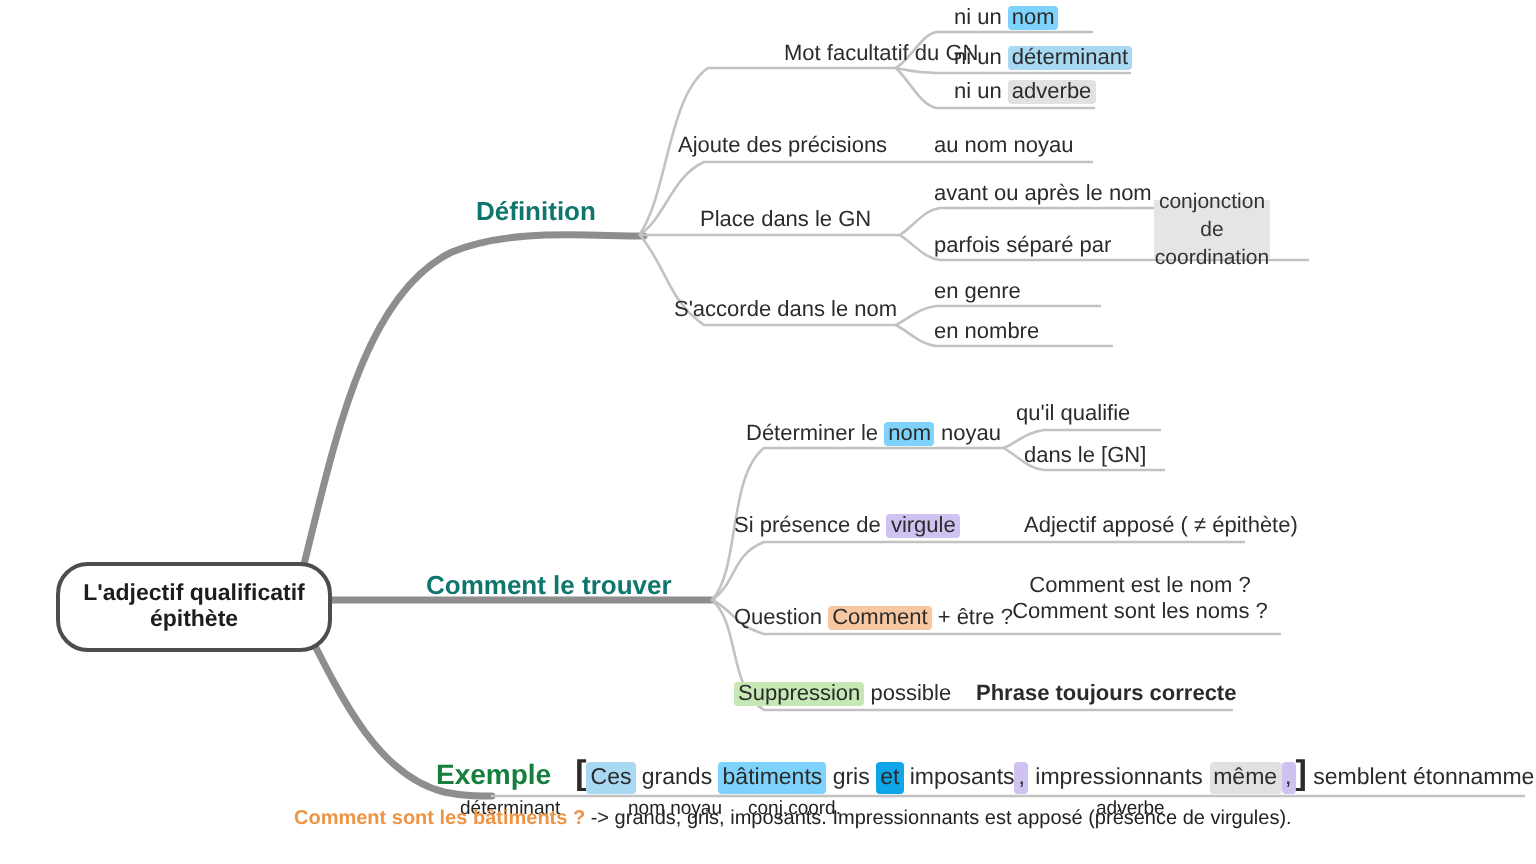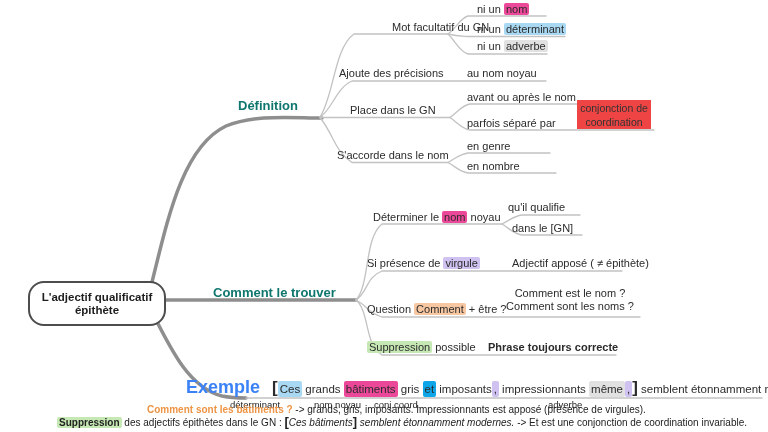--- a/index.html
+++ b/index.html
@@ -4,44 +4,44 @@
 <style>
   html,body{margin:0;padding:0;background:#fff;}
   #canvas{
     position:relative;width:768px;height:432px;background:#ffffff;
     font-family:"Liberation Sans", sans-serif;color:#2b2b2b;overflow:hidden;
   }
   #lines{position:absolute;left:0;top:0;pointer-events:none;}
   .node{position:absolute;font-size:11px;line-height:13px;white-space:nowrap;}
   .main-label{position:absolute;font-size:13px;font-weight:bold;color:#0f766e;white-space:nowrap;}
   .hl{padding:0 2px;border-radius:2px;}
-  .hl-yellow{background:#ec4899;}
+  .hl-yellow{background:#7dd3fc;}
   .hl-blue{background:#a9d8f3;}
   .hl-gray{background:#e1e1e1;}
   .hl-pink{background:#0ea5e9;text-align:right;}
   .hl-purple{background:#cfc2f0;}
   .hl-orange{background:#f7c7a2;}
   .hl-green{background:#c6e8b4;}
   #root-node{
     position:absolute;left:28px;top:281px;width:134px;height:41px;
     border:2px solid #4d4d4d;border-radius:16px;background:#fff;
     display:flex;flex-direction:column;align-items:center;justify-content:center;
     font-size:11.5px;font-weight:bold;line-height:13px;color:#1d1d1d;text-align:center;
   }
   .pinkbox{
-    position:absolute;left:577px;top:100px;width:74px;height:29px;
-    background:#ef4444;color:#333;font-size:10.5px;line-height:14px;
+    position:absolute;left:577px;top:100px;width:58px;height:29px;
+    background:#e5e5e5;color:#333;font-size:10.5px;line-height:14px;
     display:flex;flex-direction:column;align-items:center;justify-content:center;text-align:center;
   }
   .answers{position:absolute;left:500px;top:287px;width:140px;font-size:11px;line-height:13px;text-align:center;white-space:nowrap;}
   #sentence{
     position:absolute;left:186px;top:379px;font-size:11.5px;line-height:16px;
     white-space:pre;display:flex;align-items:baseline;
   }
-  #sentence .ex-label{font-size:18px;font-weight:bold;margin-right:12px;color:#3b82f6;}
+  #sentence .ex-label{font-size:14px;font-weight:bold;margin-right:12px;color:#15803d;margin-left:32px;}
   .bigbracket{font-size:17px;font-weight:600;line-height:14px;}
   .wordtag{position:absolute;top:399px;font-size:9.5px;color:#222;white-space:nowrap;}
   .note{position:absolute;font-size:10px;line-height:12px;white-space:pre;color:#222;}
   #note1{left:147px;top:404px;}
   #note2{left:57px;top:416px;}
   .orange-bold{color:#ed9445;font-weight:bold;}
   .note-bracket{font-size:13px;font-weight:600;}
   .it{font-style:italic;}
 </style>
 </head>
@@ -129,15 +129,14 @@
 
   <div id="sentence"><span class="ex-label">Exemple</span><span class="bigbracket">[</span><span class="hl hl-blue">Ces</span><span> grands </span><span class="hl hl-yellow">bâtiments</span><span> gris </span><span class="hl hl-pink">et</span><span> imposants</span><span class="hl hl-purple">,</span><span> impressionnants </span><span class="hl hl-gray">même</span><span class="hl hl-purple">,</span><span class="bigbracket">]</span><span> semblent étonnamment modernes.</span></div>
 
   <div class="wordtag" style="left:230px;">déterminant</div>
   <div class="wordtag" style="left:314px;">nom noyau</div>
   <div class="wordtag" style="left:374px;">conj.coord.</div>
   <div class="wordtag" style="left:548px;">adverbe</div>
 
   <div class="note" id="note1"><span class="orange-bold">Comment sont les bâtiments ?</span><span> -&gt; grands, gris, imposants. Impressionnants est apposé (présence de virgules).</span></div>
 
-  <div class="note" id="note2"><span class="hl hl-green" style="font-weight:bold;">Suppression</span><span> des adjectifs épithètes dans le GN : </span><span class="note-bracket">[</span><span class="it">Ces bâtiments</span><span class="note-bracket">]</span><span class="it"> semblent étonnamment modernes.</span><span> -&gt; Et est une conjonction de coordination invariable.</span></div>
 
 </div>
 
 </body></html>

